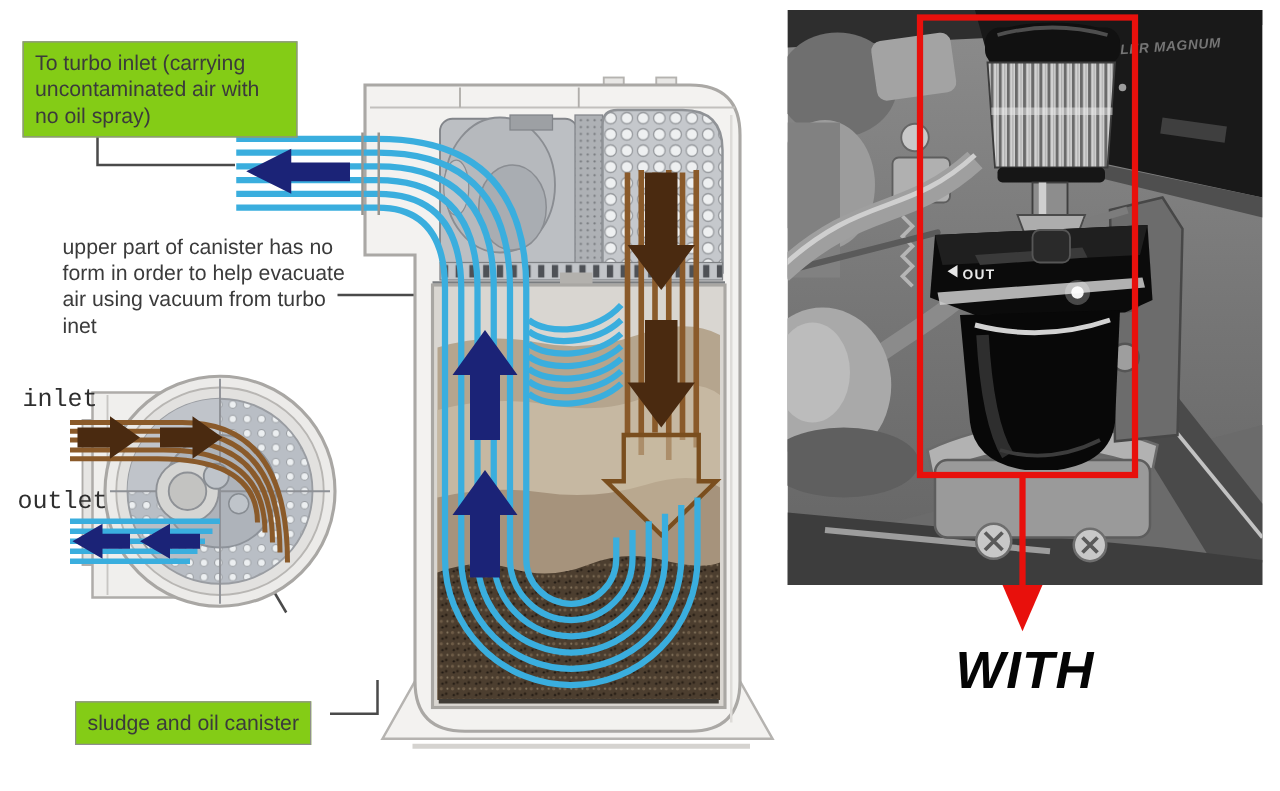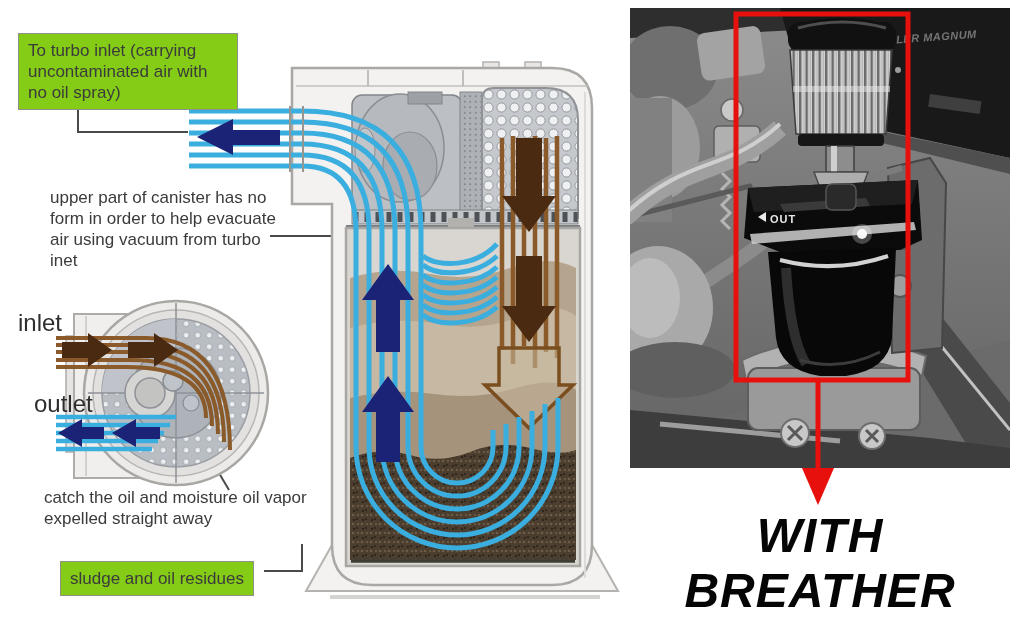--- a/index.html
+++ b/index.html
@@ -1,23 +1,23 @@
 <!DOCTYPE html>
 <html><head>
 <meta charset="utf-8">
 <style>
   html,body{margin:0;padding:0;background:#ffffff;}
   #stage{position:relative;width:1024px;height:633px;background:#ffffff;overflow:hidden;
          font-family:"Liberation Sans",sans-serif;color:#3b3b3b;}
   .abs{position:absolute;}
   .note{font-size:17px;line-height:21px;color:#3b3b3b;}
   .callout{border:1.6px solid #8f8f8d;background:#84cc16;padding:6px 9px;}
-  .biglab{font-size:24px;color:#2e2e2e;}
+  .biglab{font-size:20px;color:#2e2e2e;font-family:Liberation Mono, monospace;}
   #caption{left:630px;top:508px;width:380px;text-align:center;color:#050505;
-           font-style:italic;font-weight:bold;font-size:48px;line-height:55px;letter-spacing:1px;}
+           font-style:italic;font-weight:bold;font-size:42px;line-height:55px;letter-spacing:1px;}
   svg{display:block;}
 </style>
 </head>
 <body>
 
 <div id="stage">
 
   <svg class="abs" style="left:0;top:0" width="630" height="633" viewBox="0 0 630 633">
     <defs>
       <pattern id="holes" patternUnits="userSpaceOnUse" x="482" y="88" width="13" height="13">
@@ -266,24 +266,22 @@
       <polygon points="172,460 204,460 188,497" fill="#e8100c"></polygon>
     </g>
   </svg>
 
   <div class="abs note callout" style="left:18px;top:33px;width:200px;">To turbo inlet (carrying uncontaminated air with no oil spray)</div>
 
   <div class="abs note" style="left:38px;top:187px;width:242px;margin-left:12px;">upper part of canister has no form in order to help evacuate air using vacuum from turbo inet</div>
 
   <div class="abs biglab" style="left:18px;top:309px;">inlet</div>
 
-  <div class="abs biglab" style="left:14px;top:390px;margin-left:20px;">outlet</div>
-
-  <div class="abs note" style="left:44px;top:487px;width:300px;">catch the oil and moisture oil vapor expelled straight away</div>
-
-  <div class="abs note callout" style="left:60px;top:561px;">sludge and oil residues</div>
+  <div class="abs biglab" style="left:14px;top:390px;">outlet</div>
+
+
+  <div class="abs note callout" style="left:60px;top:561px;">sludge and oil canister</div>
 
   <div id="caption" class="abs">
     <div>WITH</div>
-    <div>BREATHER</div>
   </div>
 
 </div>
 
 </body></html>

